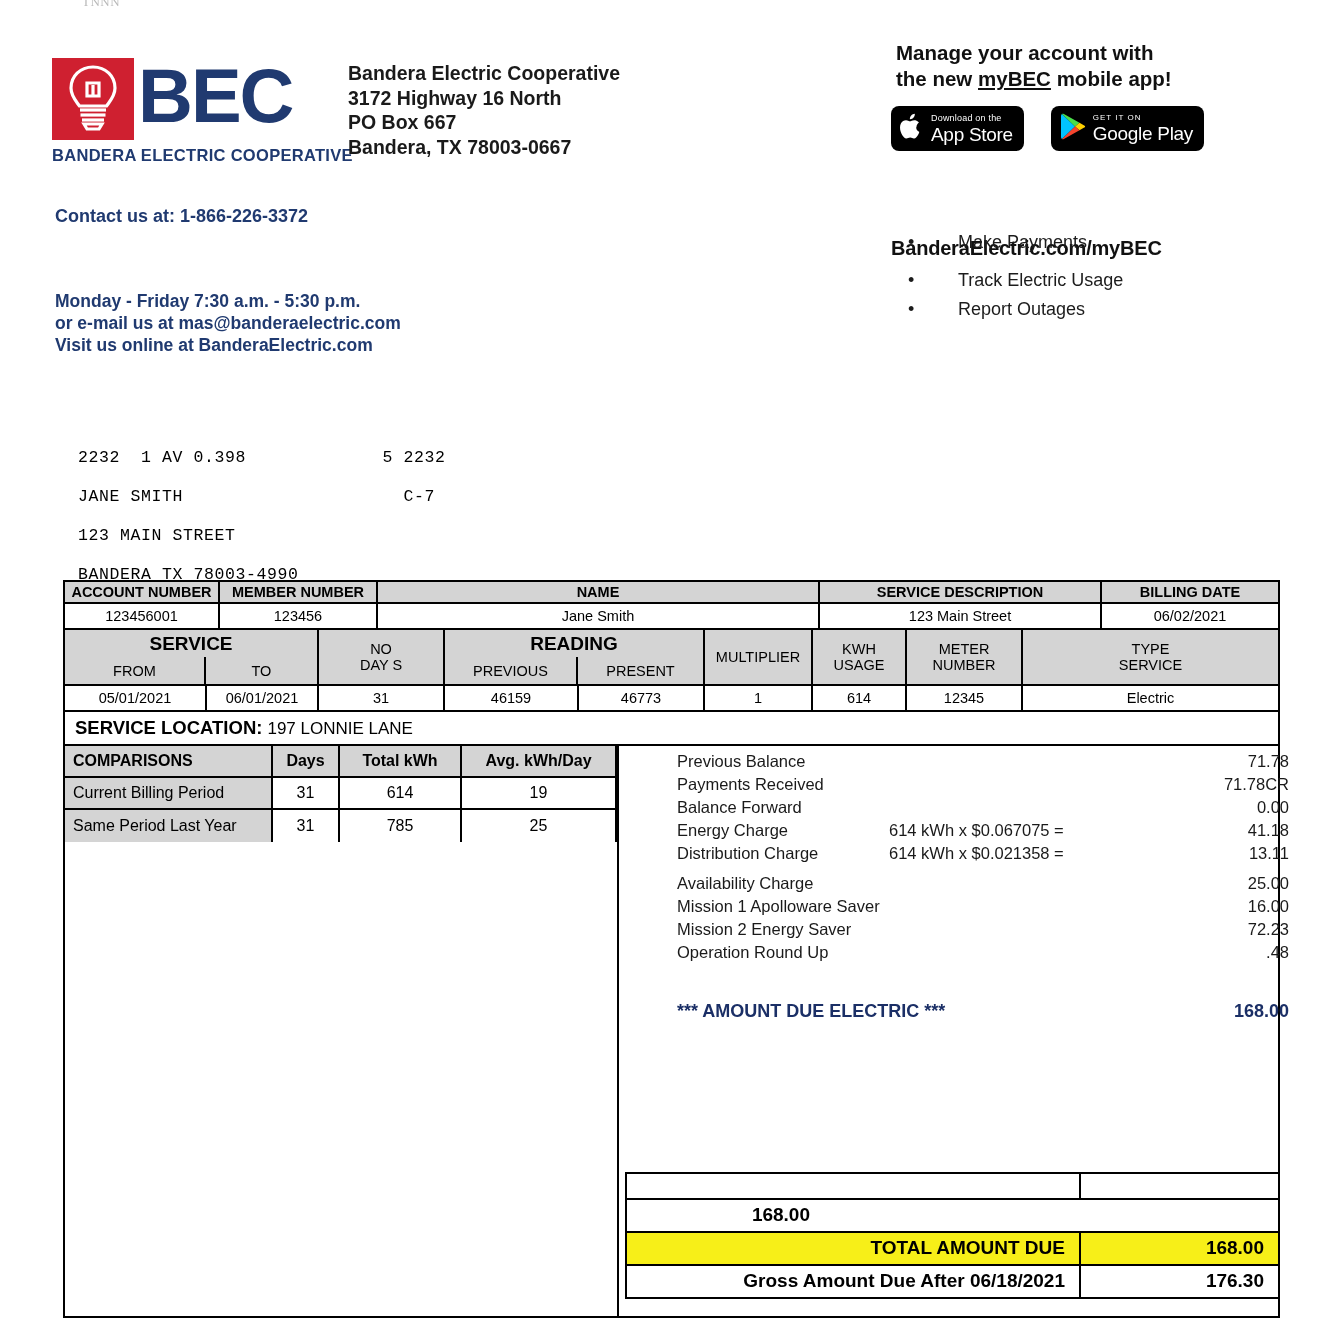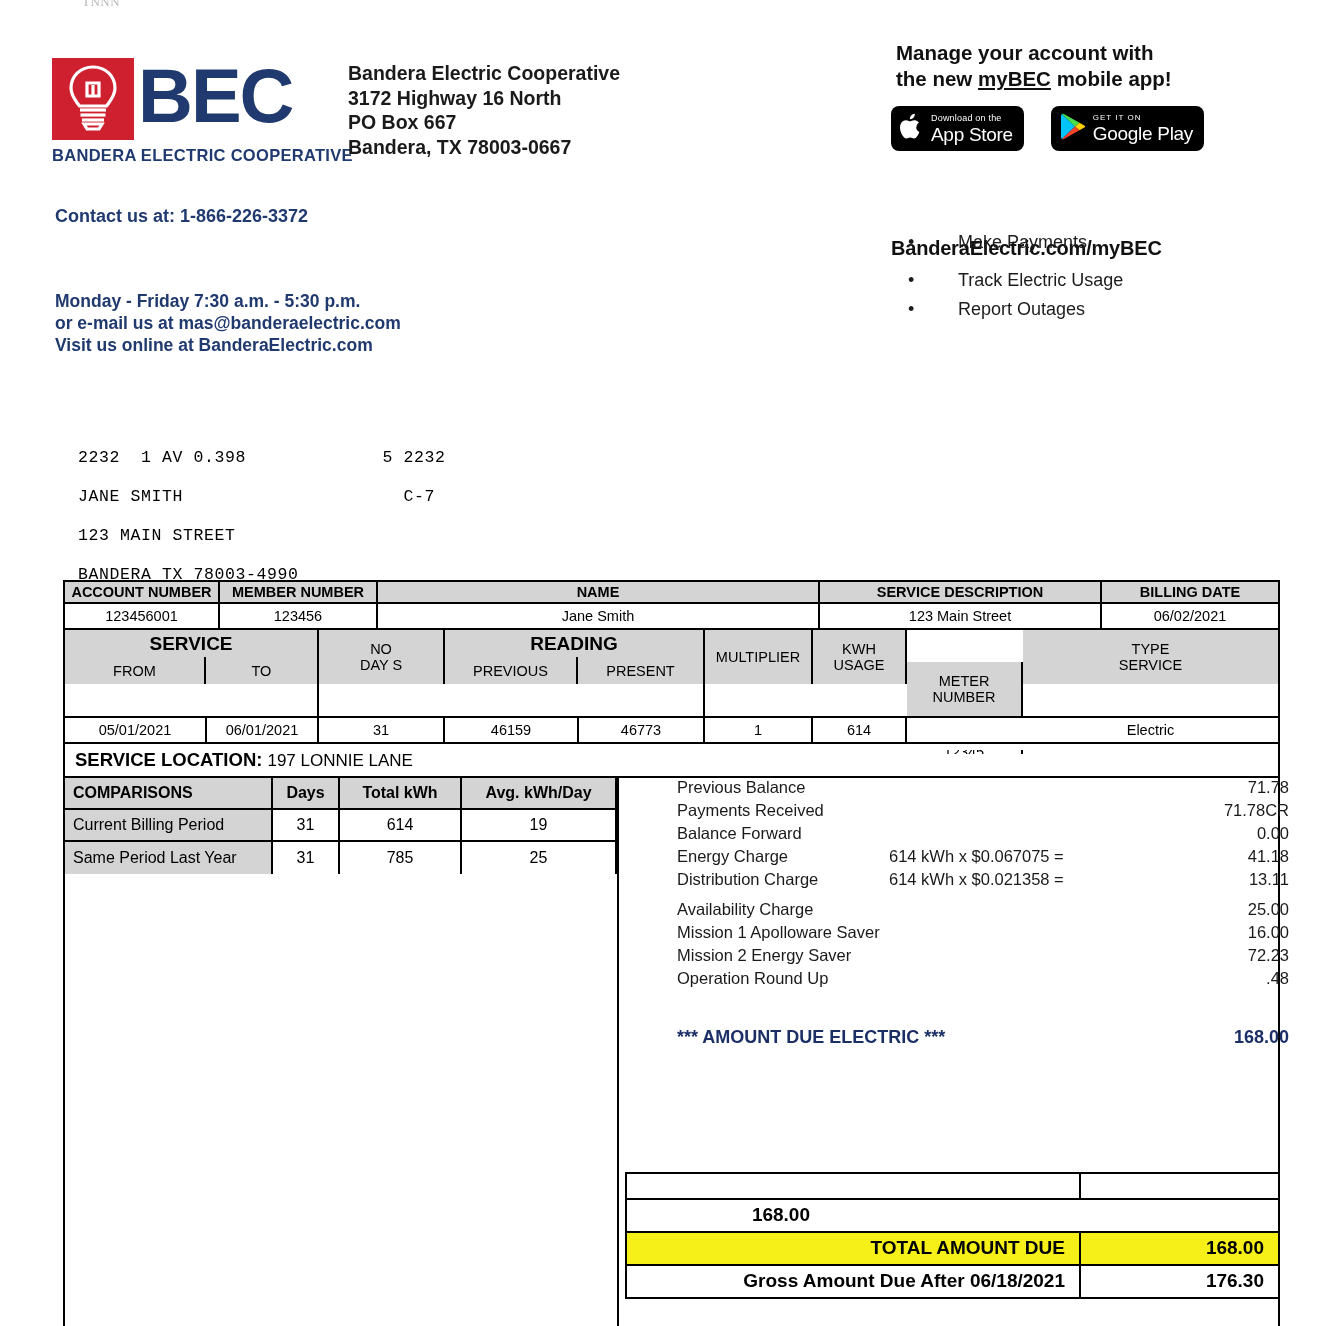--- a/index.html
+++ b/index.html
@@ -121,21 +121,21 @@
   .w-bill   { flex: 1; }
 
   
   .w-from   { width: 142px; }
   .w-to     { width: 112px; }
   .w-nodays { width: 126px; }
   .w-prev   { width: 134px; }
   .w-pres   { width: 126px; }
   .w-mult   { width: 108px; }
   .w-kwh    { width: 94px; }
-  .w-meter  { width: 116px; margin-top: 32px; }
+  .w-meter  { width: 116px; }
   .w-type   { flex: 1; }
 
   .grp { display: flex; flex-direction: column; border-right: 2.5px solid #000; }
   .grp-top {
     background: #d4d4d4; font-weight: bold; font-size: 19px;
     text-align: center; padding-top: 3px; height: 27px;
   }
   .grp-bot { display: flex; height: 27px; }
   .grp-bot .sub {
     background: #d4d4d4; font-size: 14.5px; font-weight: normal;
@@ -176,21 +176,21 @@
     font-size: 16px;
   }
   .cmp-c.lbl { justify-content: flex-start; padding-left: 8px; background: #d4d4d4; }
   .cmp-c.hd2 { background: #d4d4d4; font-weight: bold; }
   .cmp-w1 { width: 208px; }
   .cmp-w2 { width: 67px; }
   .cmp-w3 { width: 122px; }
   .cmp-w4 { width: 155px; border-right: 2.5px solid #000 !important; }
   .cmp-pad { flex: 1; border-right: none; }
 
-  .chg-col { flex: 1; position: relative; padding: 0 0 0 10px; border-radius: 32px; }
+  .chg-col { flex: 1; position: relative; padding: 6px 0 0 10px; border-radius: 32px; }
   .chg-line {
     display: flex; align-items: baseline;
     font-size: 16.5px; color: #1a1a1a;
     height: 23px;
   }
   .chg-desc { width: 212px; flex: none; }
   .chg-calc { width: 262px; flex: none; text-align: left; }
   .chg-amt { width: 138px; flex: none; text-align: right; }
   .chg-gap { height: 7px; }
   .amount-due-row {

